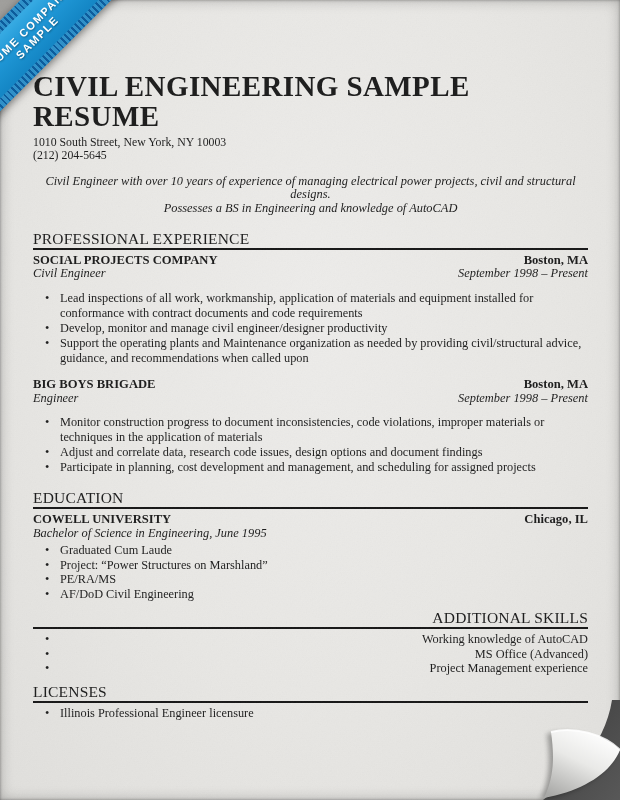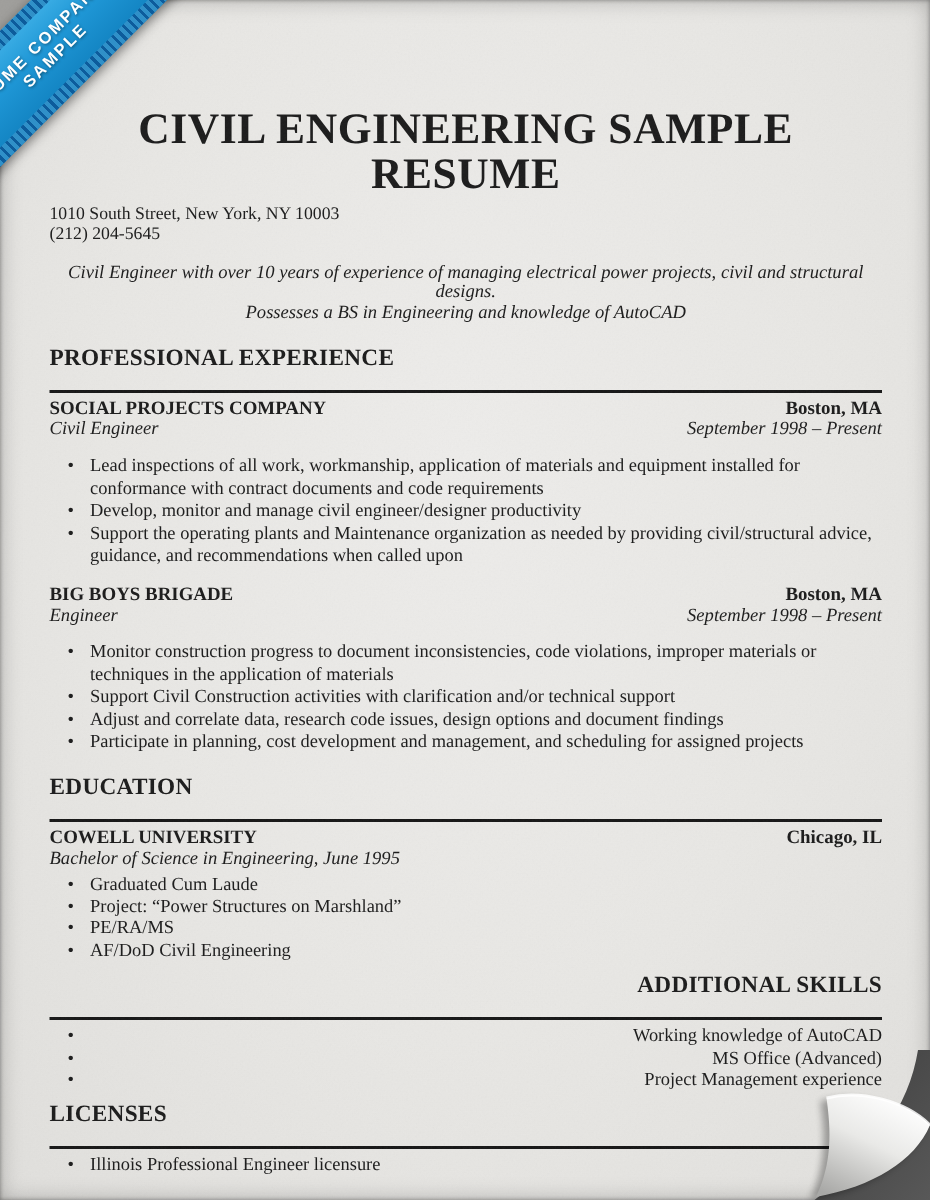--- a/index.html
+++ b/index.html
@@ -11,30 +11,30 @@
   .page{
     position:relative;width:620px;height:800px;overflow:hidden;
     background:#eae9e6;
     background-image:radial-gradient(ellipse at 50% 38%, #edecea 0%, #e8e7e4 55%, #e0dfdc 100%);
     box-shadow: inset 0 0 14px rgba(0,0,0,0.25), inset 0 0 3px rgba(0,0,0,0.4);
     color:#1b1b1b;
   }
   .content{position:relative;z-index:2;padding:72px 32px 0 33px;}
 
   .doc-title{
-    text-align:center;font-size:29px;font-weight:bold;line-height:1.02;letter-spacing:0.4px;
+    font-size:29px;font-weight:bold;line-height:1.02;letter-spacing:0.4px;
   }
   .contact{ margin-top:5px;font-size:11.8px;line-height:12.8px; }
   .contact div{margin:0;}
   .summary{ text-align:center;font-style:italic;margin-top:13px;font-size:12.4px;line-height:13.6px; }
 
   .section{margin-top:14px;}
   .section-heading{
-    font-size:15.5px;font-weight:bold;letter-spacing:0.2px;
-    border-bottom:2px solid #161616;padding-bottom:12px;
+    font-size:15.5px;font-weight:normal;letter-spacing:0.2px;
+    border-bottom:2px solid #161616;padding-bottom:0;
   }
   .row{display:flex;justify-content:space-between;align-items:baseline;}
   .job{margin-top:4px;}
   .job + .job{margin-top:12px;}
   .company,.loc,.school{font-weight:bold;font-size:12.6px;line-height:13.5px;}
   .jobtitle,.dates,.degree{font-style:italic;font-size:12.4px;line-height:13.5px;}
 
   ul.bullets{list-style:none;margin:10px 0 0 0;padding:0;}
   ul.bullets li{
     position:relative;padding-left:27px;font-size:12.3px;line-height:15.1px;
@@ -126,21 +126,20 @@
         <div class="row">
           <span class="company">BIG BOYS BRIGADE</span>
           <span class="loc">Boston, MA</span>
         </div>
         <div class="row">
           <span class="jobtitle">Engineer</span>
           <span class="dates">September 1998 – Present</span>
         </div>
         <ul class="bullets">
           <li>Monitor construction progress to document inconsistencies, code violations, improper materials or techniques in the application of materials</li>
-          <li>Support Civil Construction activities with clarification and/or technical support</li>
           <li>Adjust and correlate data, research code issues, design options and document findings</li>
           <li>Participate in planning, cost development and management, and scheduling for assigned projects</li>
         </ul>
       </div>
     </div>
 
     <div class="section edu">
       <div class="section-heading">EDUCATION</div>
       <div class="job">
         <div class="row">

